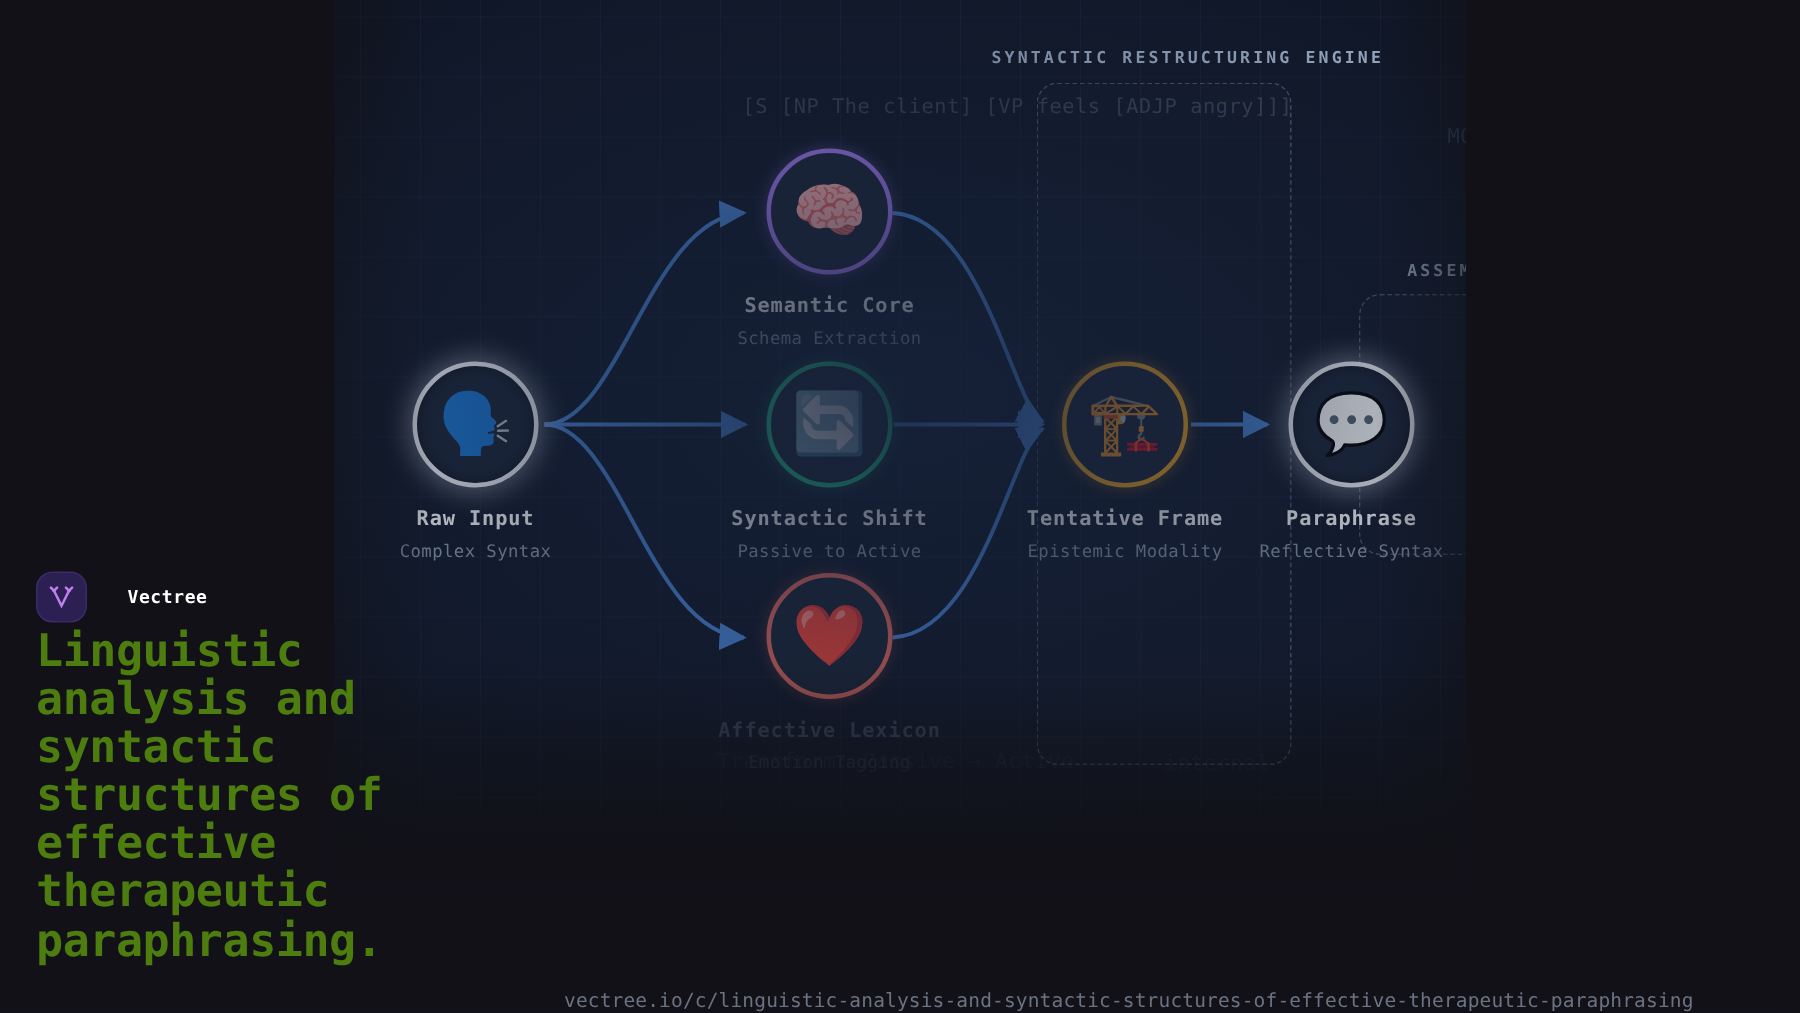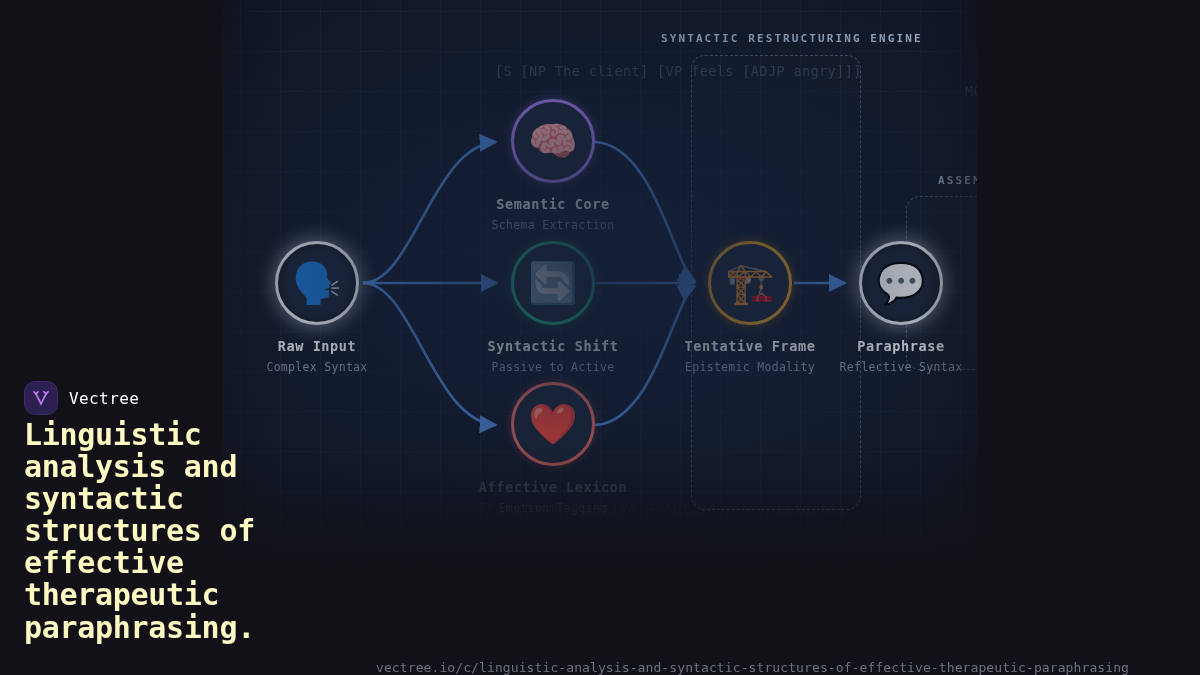--- a/index.html
+++ b/index.html
@@ -86,24 +86,24 @@
   #n-frame    { left:447px; top:241px; }
   #n-para     { left:598px; top:241px; }
 
   
   #brand { position:absolute; left:24px; top:381px; display:flex; align-items:center; gap:11px; }
   #brand .mark {
     width:34px; height:34px; border-radius:11px;
     background:#2b2051; border:1px solid #3a2b6b;
     display:flex; align-items:center; justify-content:center;
   }
-  #brand .name { color:#ffffff; font-size:16px; font-weight:400; letter-spacing:.4px; }
+  #brand .name { color:#ffffff; font-size:12px; font-weight:700; letter-spacing:.4px;margin-left:16px; }
   #headline {
     position:absolute; left:24px; top:419px; width:330px;
-    color:#fef9c3; font-size:30px; line-height:1.07; font-weight:700;
+    color:#4d7c0f; font-size:30px; line-height:1.07; font-weight:700;
     letter-spacing:-.3px;
   }
   #url {
     position:absolute; left:376px; top:624px;
     color:#6b7383; font-size:13px; letter-spacing:.1px;margin-top:36px;
   }
 </style>
 </head>
 <body>
 

